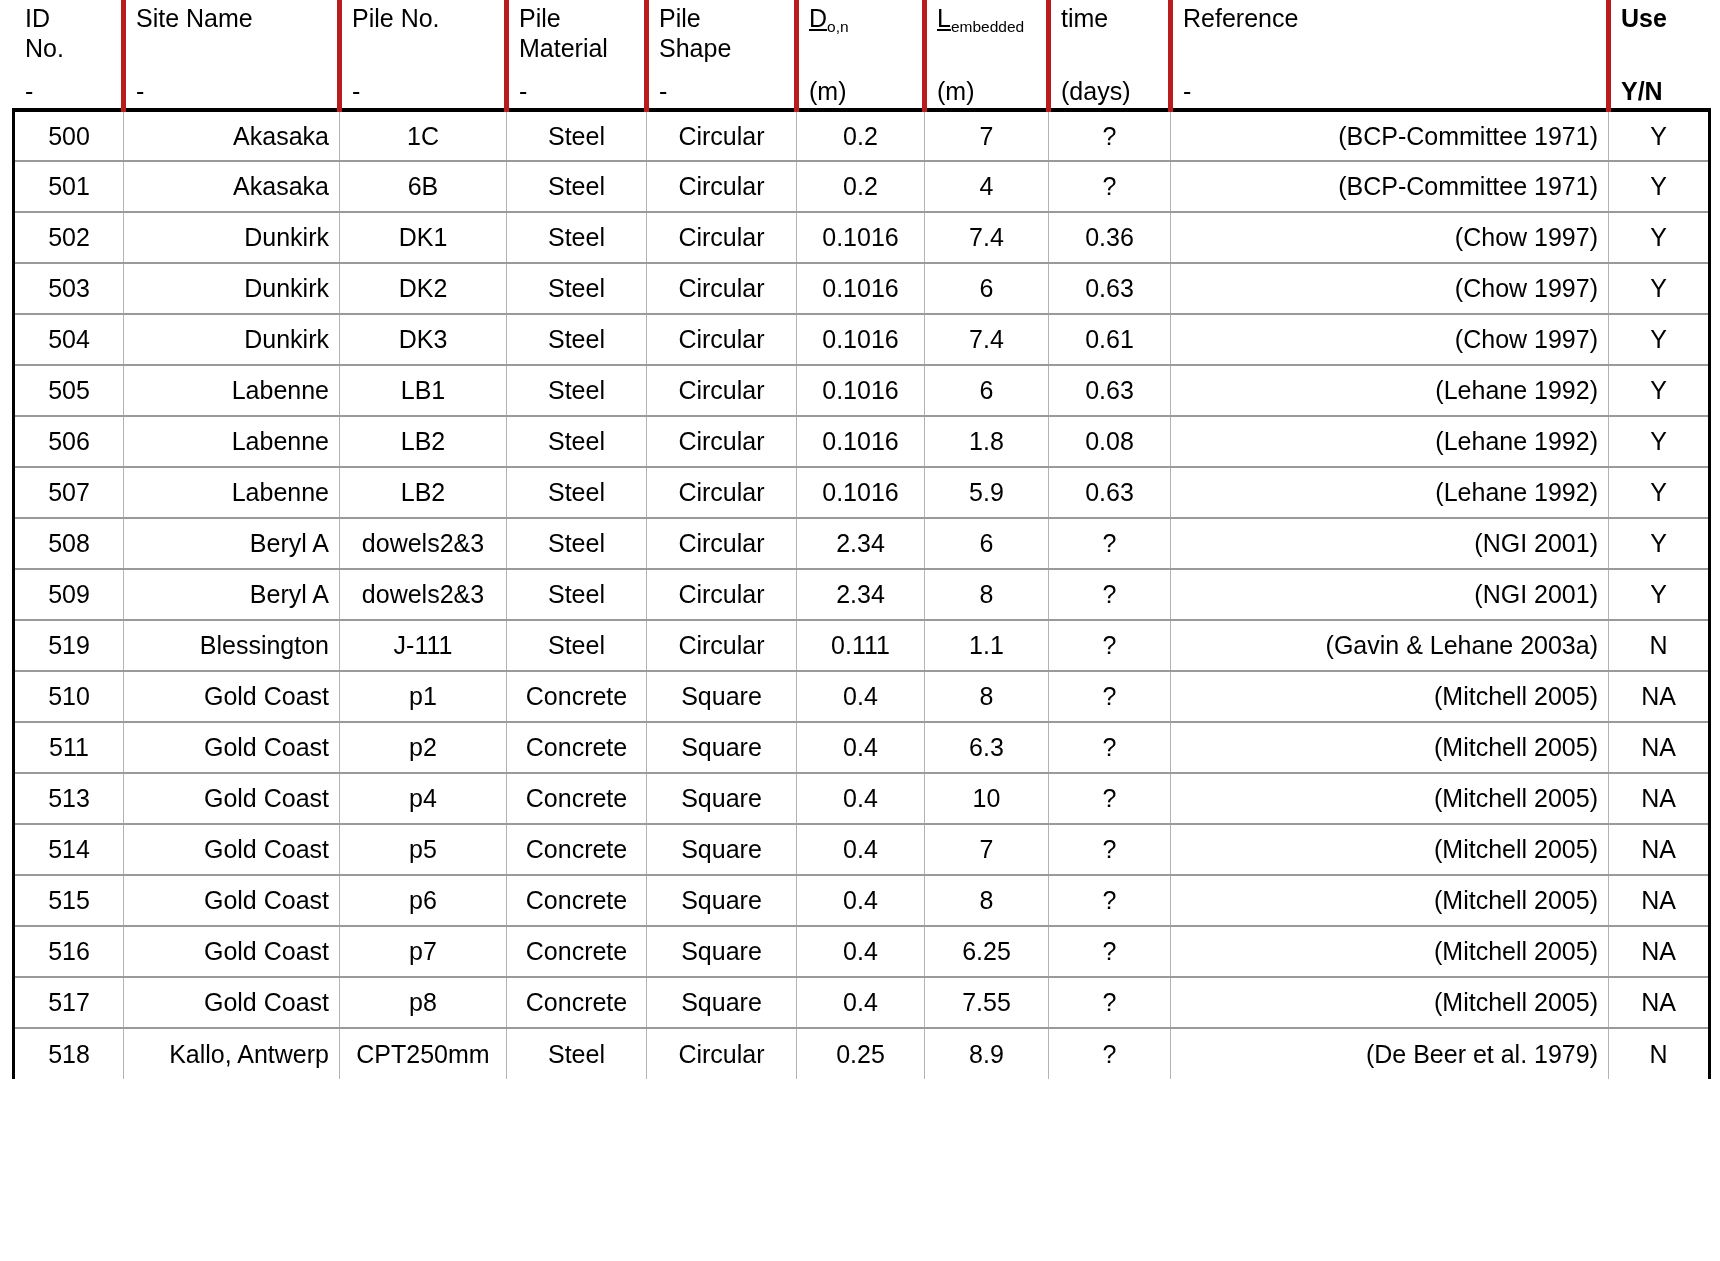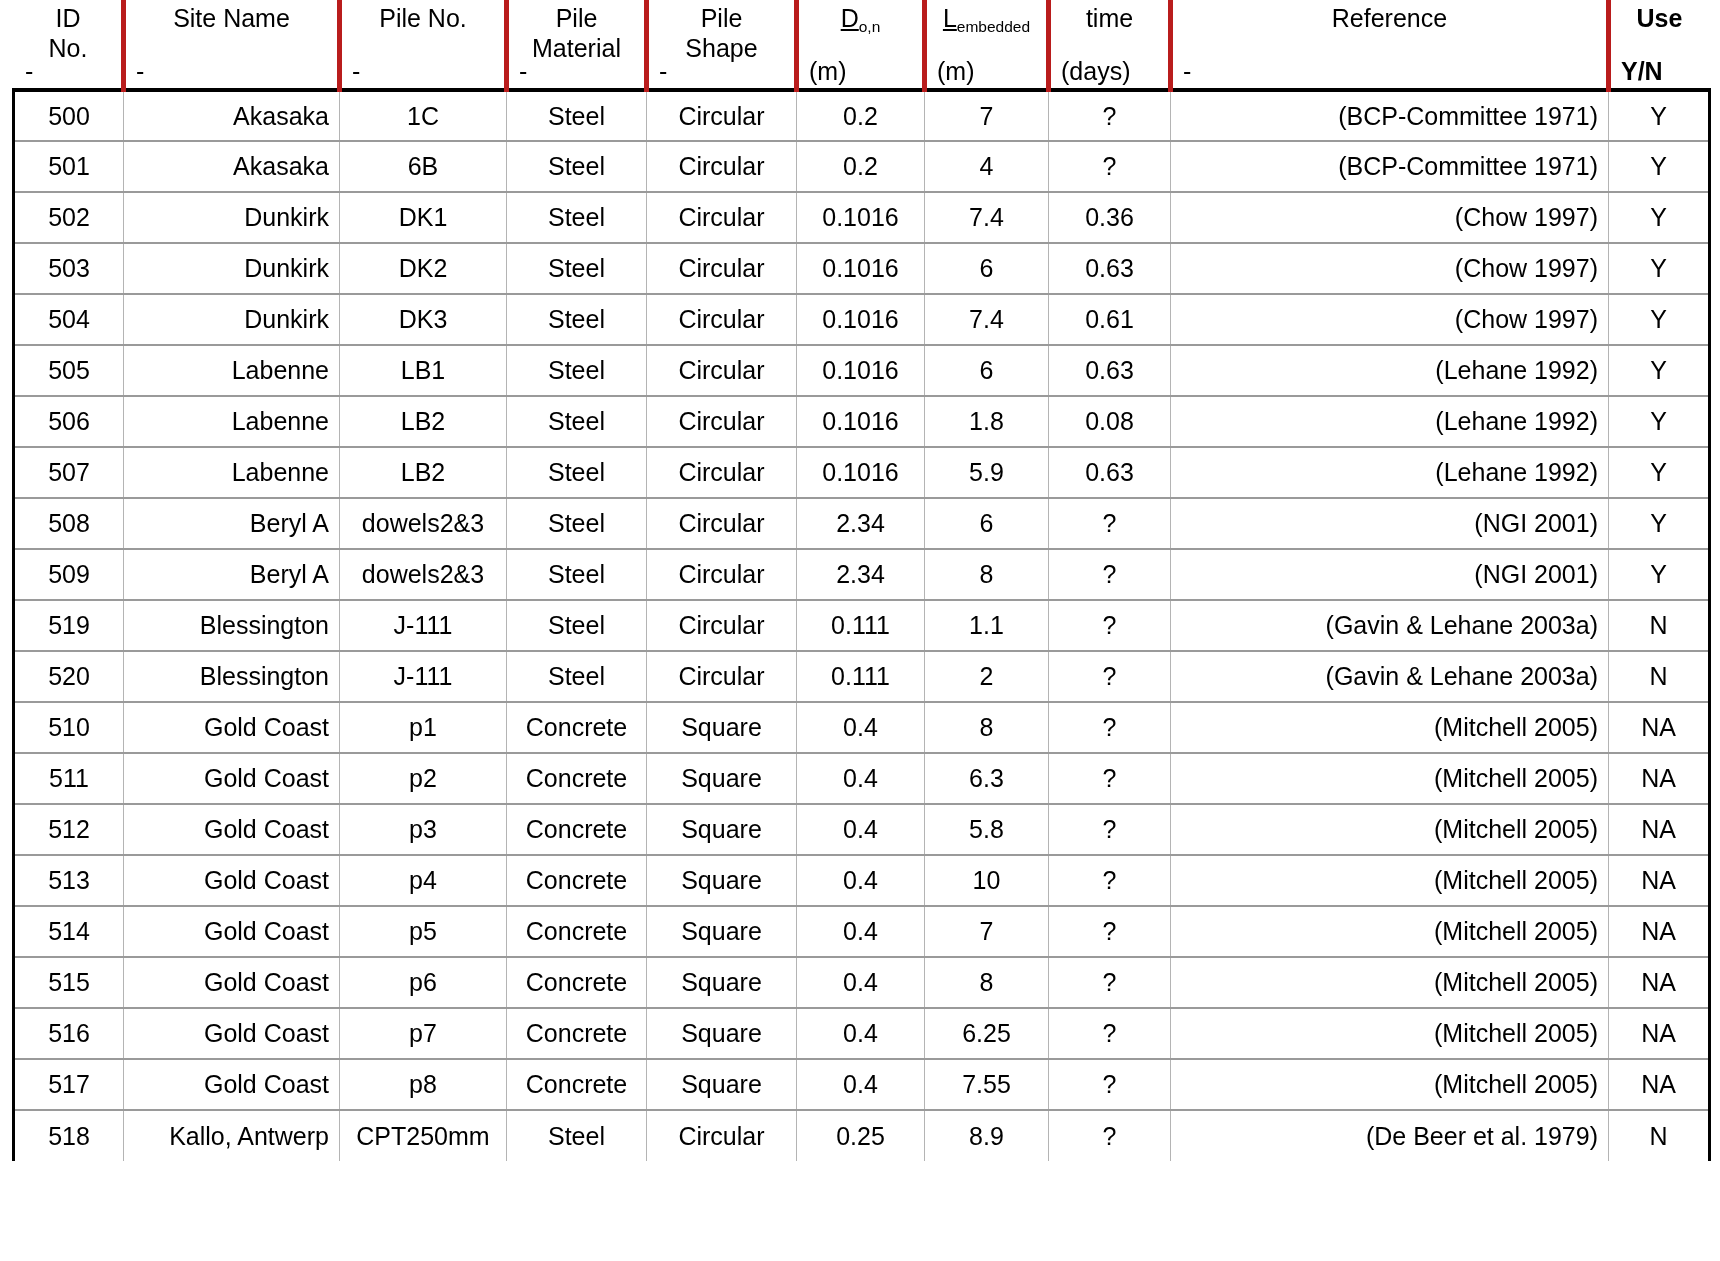--- a/index.html
+++ b/index.html
@@ -51,25 +51,25 @@
     border-top: none;
     vertical-align: top;
     padding: 0;
     font-weight: normal;
     background: #ffffff;
   }
   thead th:first-child { border-left: 3px solid #ffffff; }
   thead th:last-child  { border-right: 3px solid #ffffff; font-weight: bold; }
 
   .hdr-cell {
-    height: 88px;
+    height: 108px;
     position: relative;
     padding: 4px 10px 12px 10px;
     box-sizing: border-box;
-    text-align: center;
+    text-align: left;
   }
   .hdr-title {
     display: block;
     white-space: pre-line;
     line-height: 1.18;
   }
   .hdr-unit {
     position: absolute;
     left: 10px;
     bottom: 2px;
@@ -317,63 +317,39 @@
           <td>J-111</td>
           <td>Steel</td>
           <td>Circular</td>
           <td>0.111</td>
           <td>1.1</td>
           <td>?</td>
           <td class="align-left">(Gavin &amp; Lehane 2003a)</td>
           <td>N</td>
         </tr>
         <tr>
-          <td>520</td>
-          <td class="align-left">Blessington</td>
-          <td>J-111</td>
-          <td>Steel</td>
-          <td>Circular</td>
-          <td>0.111</td>
-          <td>2</td>
-          <td>?</td>
-          <td class="align-left">(Gavin &amp; Lehane 2003a)</td>
-          <td>N</td>
-        </tr>
-        <tr>
           <td>510</td>
           <td class="align-left">Gold Coast</td>
           <td>p1</td>
           <td>Concrete</td>
           <td>Square</td>
           <td>0.4</td>
           <td>8</td>
           <td>?</td>
           <td class="align-left">(Mitchell 2005)</td>
           <td>NA</td>
         </tr>
         <tr>
           <td>511</td>
           <td class="align-left">Gold Coast</td>
           <td>p2</td>
           <td>Concrete</td>
           <td>Square</td>
           <td>0.4</td>
           <td>6.3</td>
-          <td>?</td>
-          <td class="align-left">(Mitchell 2005)</td>
-          <td>NA</td>
-        </tr>
-        <tr>
-          <td>512</td>
-          <td class="align-left">Gold Coast</td>
-          <td>p3</td>
-          <td>Concrete</td>
-          <td>Square</td>
-          <td>0.4</td>
-          <td>5.8</td>
           <td>?</td>
           <td class="align-left">(Mitchell 2005)</td>
           <td>NA</td>
         </tr>
         <tr>
           <td>513</td>
           <td class="align-left">Gold Coast</td>
           <td>p4</td>
           <td>Concrete</td>
           <td>Square</td>

